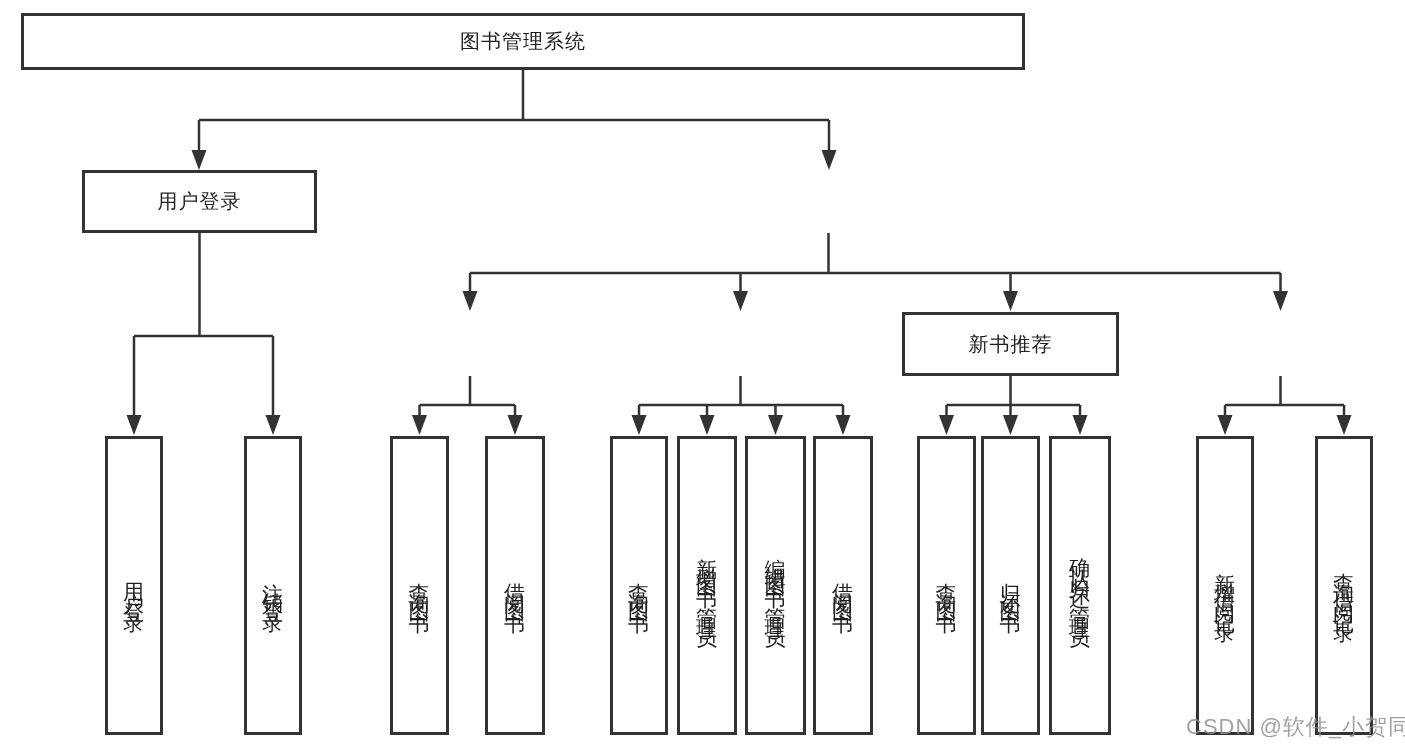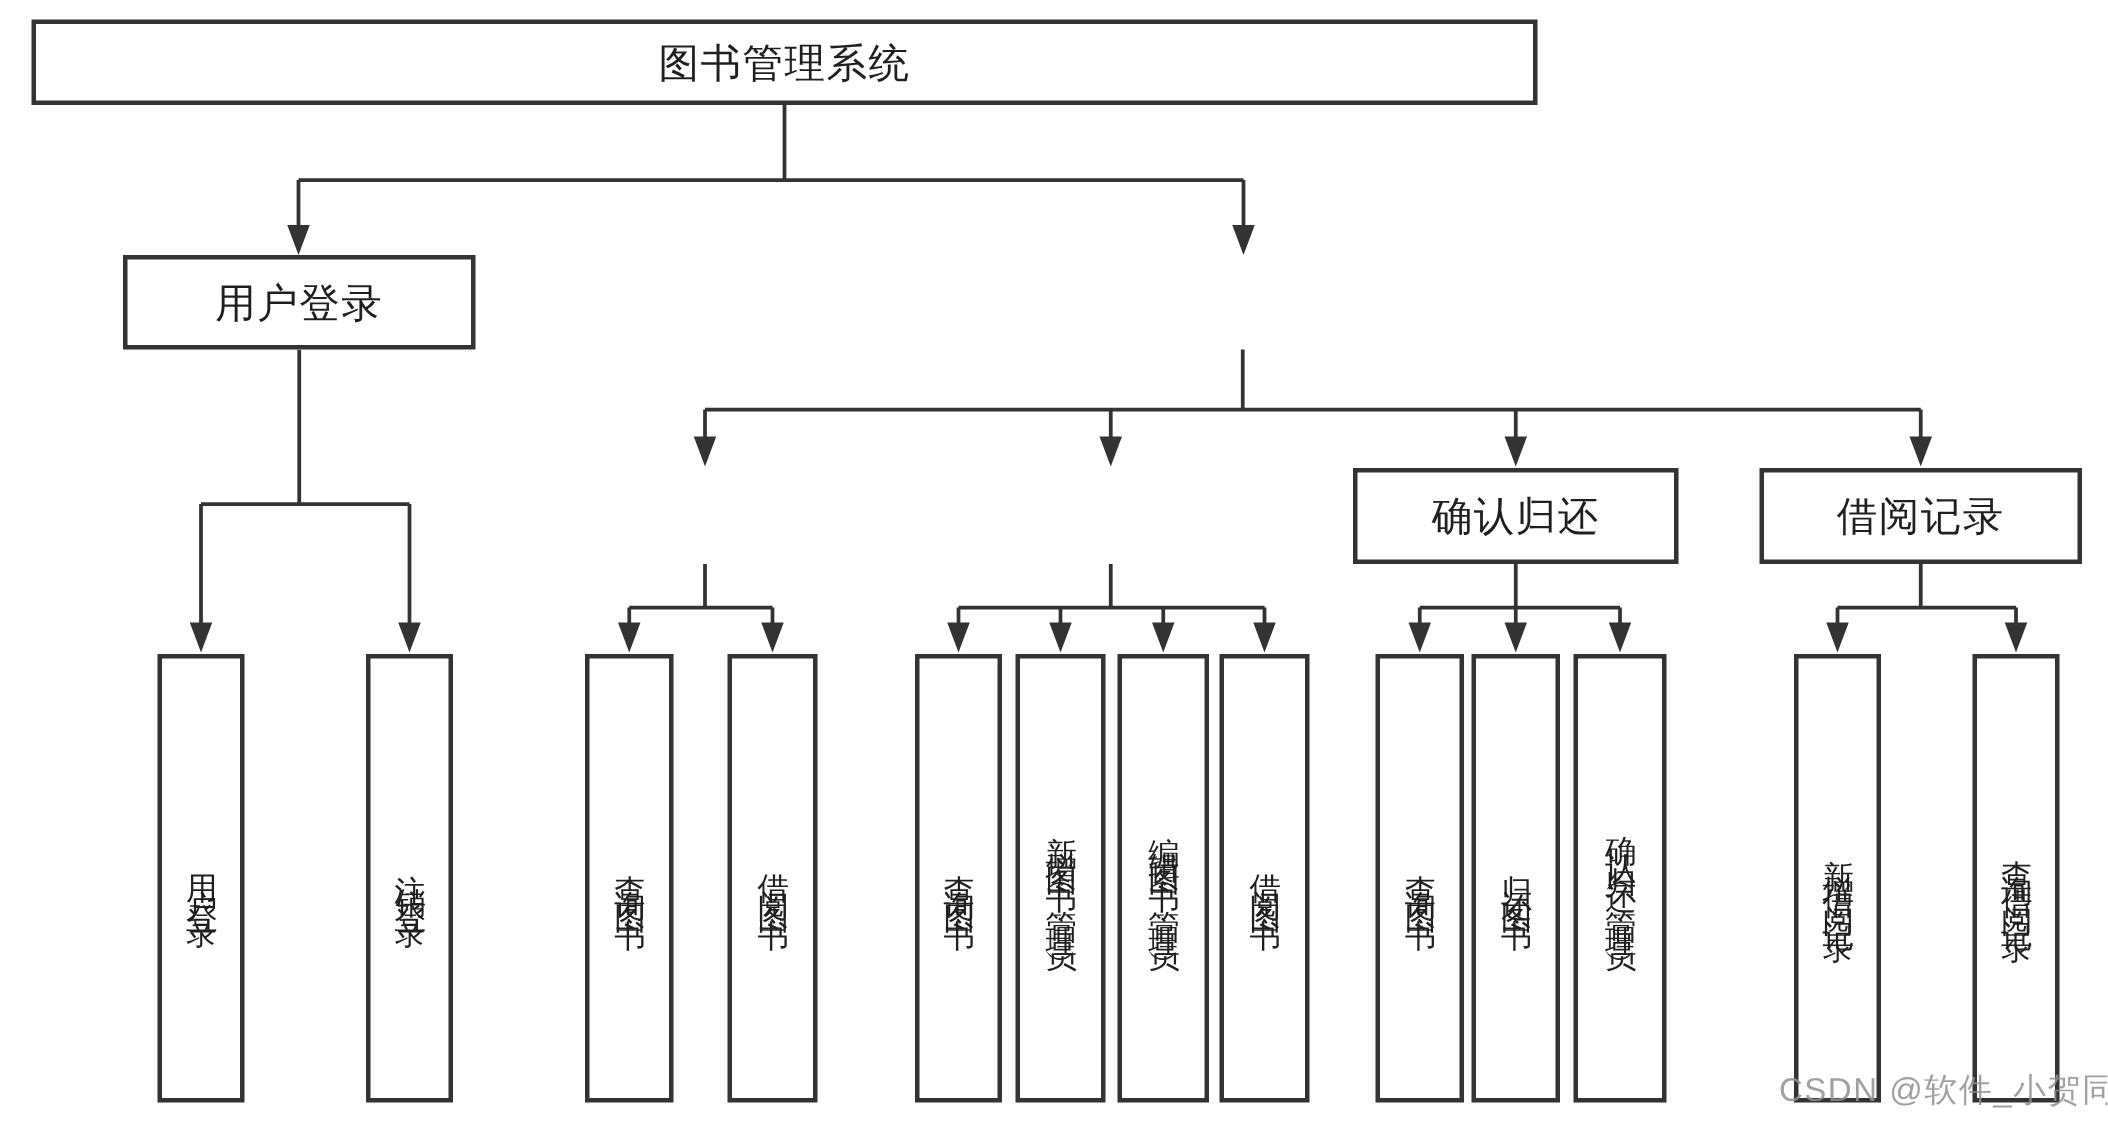--- a/index.html
+++ b/index.html
@@ -26,21 +26,21 @@
     position: absolute;
     box-sizing: border-box;
     background: #ffffff;
     border: 3px solid #333333;
     display: flex;
     align-items: center;
     justify-content: center;
     color: #1f1f1f;
   }
   .hbox {
-    font-size: 27px;
+    font-size: 20px;
     letter-spacing: 1px;
     white-space: nowrap;
   }
   .vbox {
     font-size: 21px;
     writing-mode: vertical-rl;
     text-orientation: mixed;
     letter-spacing: 10px;
     line-height: 1;
     white-space: nowrap;
@@ -98,22 +98,21 @@
       M1003,415 h15 l-7.5,20 z
       M1072.5,415 h15 l-7.5,20 z
       M1217.5,415 h15 l-7.5,20 z
       M1336.5,415 h15 l-7.5,20 z"></path>
   </svg>
 
   <div class="box hbox" style="left:21px;top:13px;width:1004px;height:57px">图书管理系统</div>
 
   <div class="box hbox" style="left:82px;top:170px;width:235px;height:63px">用户登录</div>
 
-  <div class="box hbox" style="left:902px;top:312px;width:217px;height:64px">确认归还</div>
-  <div class="box hbox" style="left:1173px;top:312px;width:215px;height:64px">借阅记录</div>
+  <div class="box hbox" style="left:902px;top:312px;width:217px;height:64px">新书推荐</div>
 
   <div class="box vbox" style="left:105px;top:436px;width:58px;height:299px">用户登录</div>
   <div class="box vbox" style="left:244px;top:436px;width:58px;height:299px">注销登录</div>
 
   <div class="box vbox" style="left:390px;top:436px;width:59px;height:299px">查询图书</div>
   <div class="box vbox" style="left:485px;top:436px;width:60px;height:299px">借阅图书</div>
 
   <div class="box vbox" style="left:610px;top:436px;width:58px;height:299px">查询图书</div>
   <div class="box vbox" style="left:677px;top:436px;width:60px;height:299px">新增图书（管理员）</div>
   <div class="box vbox" style="left:745px;top:436px;width:61px;height:299px">编辑图书（管理员）</div>

